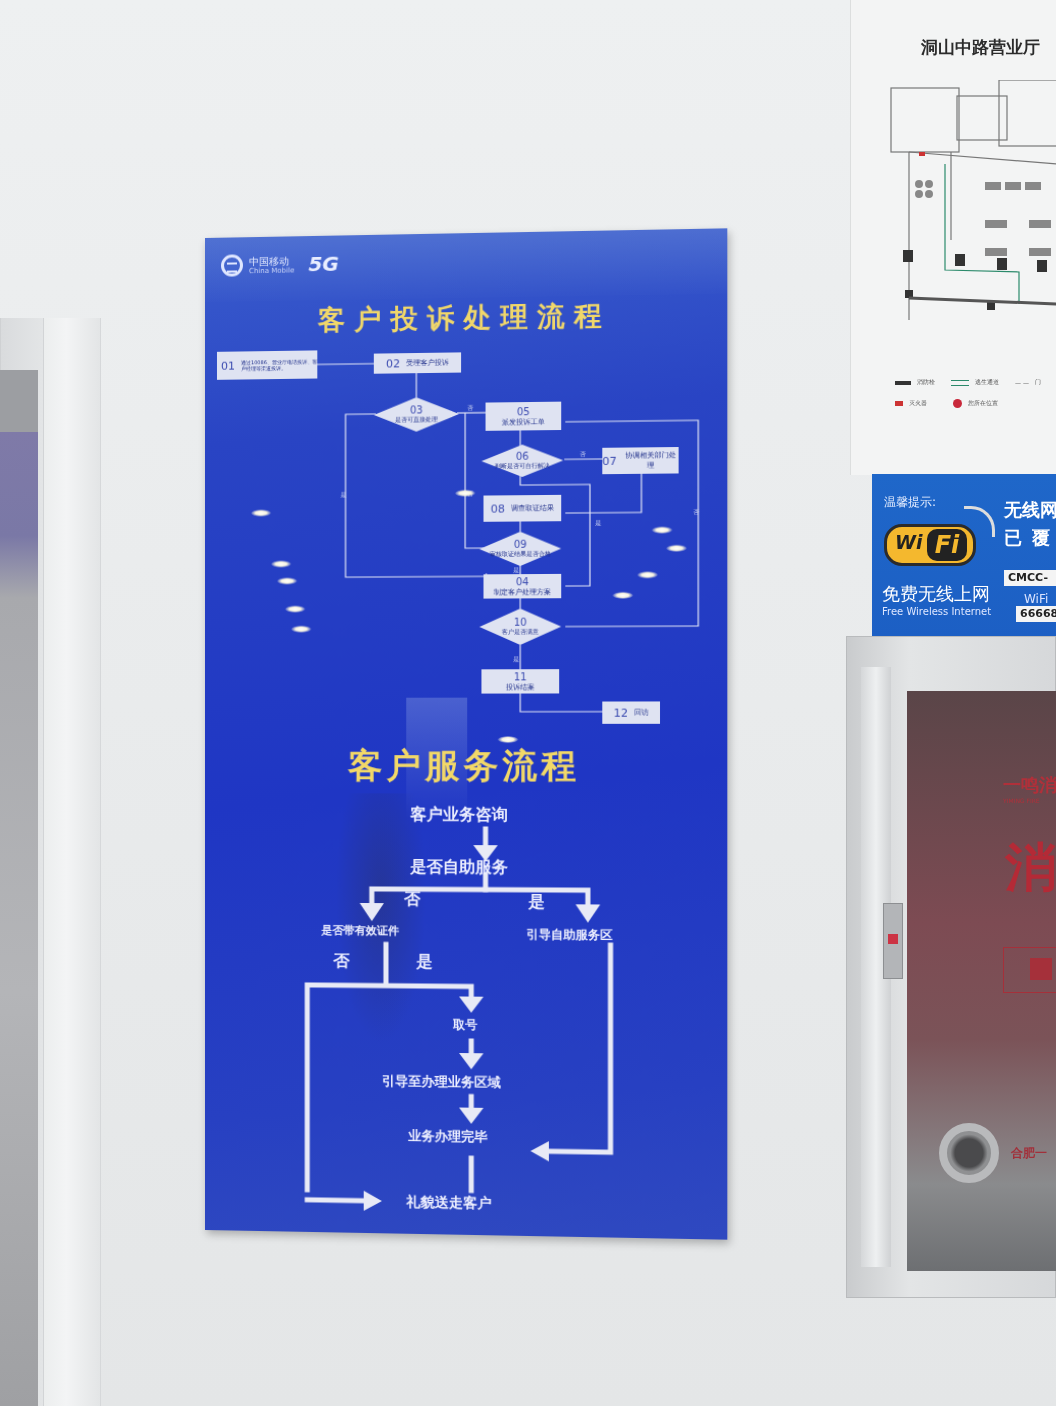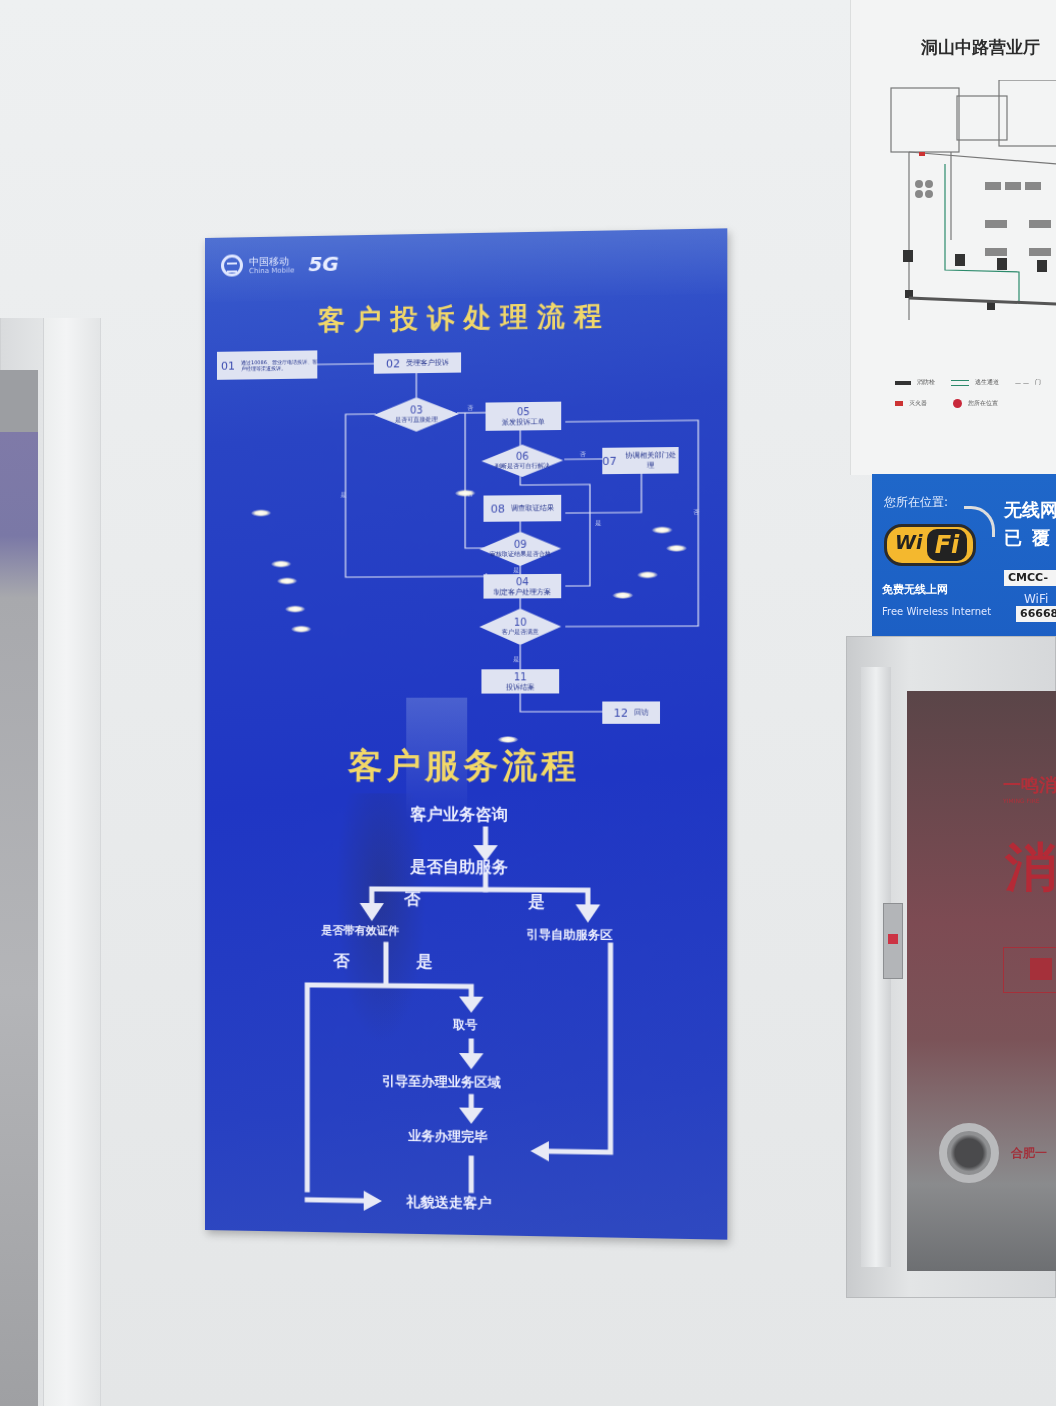--- a/index.html
+++ b/index.html
@@ -93,21 +93,21 @@
     position:absolute; left:872px; top:474px; width:184px; height:164px;
     background: linear-gradient(180deg,#1f67c9,#1c5fc4);
     color:#fff;
   }
   .wifi .tip { position:absolute; left:12px; top:20px; font-size:12px; color:#e8efff; }
   .wifi .badge { position:absolute; left:12px; top:50px; width:92px; height:42px; border-radius:18px;
     background:#f4b82e; border:3px solid #2b2b2b; box-sizing:border-box; }
   .wifi .badge .wi { position:absolute; left:8px; top:4px; font-size:19px; font-weight:bold; color:#222; font-style:italic; }
   .wifi .badge .fi { position:absolute; right:6px; top:2px; width:40px; height:32px; border-radius:10px; background:#222; color:#f4b82e; font-size:24px; font-weight:bold; text-align:center; line-height:32px; font-style:italic; }
   .wifi .waves { position:absolute; left:92px; top:32px; width:28px; height:28px; border-top:3px solid #ddd; border-right:3px solid #ddd; border-radius:0 24px 0 0; }
-  .wifi .free { position:absolute; left:10px; top:108px; font-size:11px; font-weight:bold; }
+  .wifi .free { position:absolute; left:10px; top:108px; font-size:18px; font-weight:normal; }
   .wifi .free-en { position:absolute; left:10px; top:132px; font-size:10px; color:#dfe7ff; white-space:nowrap; }
   .wifi .r1 { position:absolute; left:132px; top:24px; font-size:18px; font-weight:bold; white-space:nowrap; }
   .wifi .r2 { position:absolute; left:132px; top:52px; font-size:18px; font-weight:bold; white-space:nowrap; letter-spacing:10px; }
   .wifi .lab1 { position:absolute; left:152px; top:82px; font-size:9px; color:#dbe4ff;margin-top:20px; }
   .wifi .val1 { position:absolute; left:132px; top:96px; width:60px; height:16px; background:#f4f4f4; color:#222; font-size:11px; font-weight:bold; line-height:16px; padding-left:4px; box-sizing:border-box; white-space:nowrap; overflow:hidden;}
   .wifi .lab2 { position:absolute; left:152px; top:118px; font-size:12px; color:#dbe4ff; }
   .wifi .val2 { position:absolute; left:144px; top:132px; width:50px; height:16px; background:#f4f4f4; color:#222; font-size:11px; font-weight:bold; line-height:16px; padding-left:4px; box-sizing:border-box; white-space:nowrap; overflow:hidden;}
 
   
   .cabinet {
@@ -344,21 +344,21 @@
     <div class="row">
       <span class="lg-red"></span>
       <span>灭火器</span>
       <span class="lg-dot" style="margin-left:20px;"></span>
       <span>您所在位置</span>
     </div>
   </div>
 </div>
 
 <div class="wifi">
-  <div class="tip">您所在位置:</div>
+  <div class="tip">温馨提示:</div>
   <div class="waves"></div>
   <div class="badge">
     <span class="wi">Wi</span>
     <span class="fi">Fi</span>
   </div>
   <div class="free">免费无线上网</div>
   <div class="free-en">Free Wireless Internet</div>
   <div class="r1">无线网</div>
   <div class="r2">已覆</div>
   <div class="lab1">WiFi名</div>

